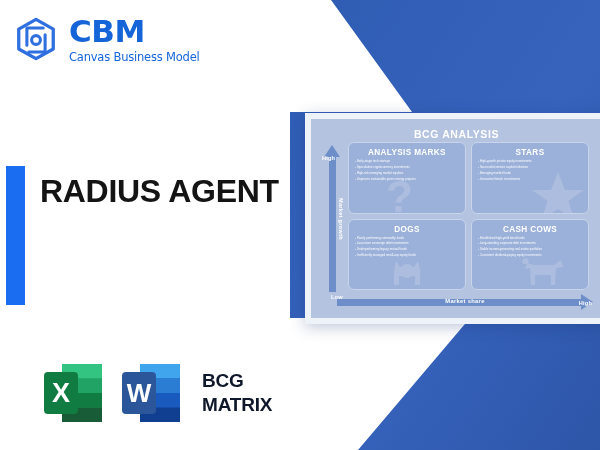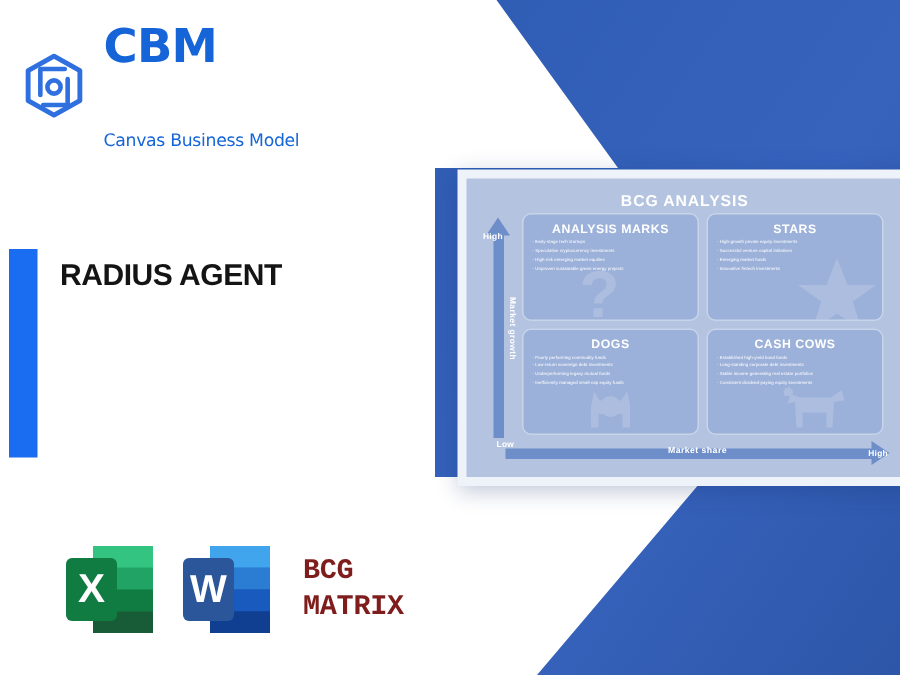--- a/index.html
+++ b/index.html
@@ -16,45 +16,45 @@
 
   
   .accent-bar{
     position:absolute;left:6px;top:166px;width:19px;height:139px;
     background:#1a6df0;
   }
 
   
   .logo-wrap{position:absolute;left:13px;top:16px;display:flex;align-items:center;gap:10px;}
   .logo-mark{width:46px;height:48px;flex:none;}
-  .logo-text{display:flex;flex-direction:column;justify-content:center;line-height:1;gap:36px;}
+  .logo-text{display:flex;flex-direction:column;justify-content:center;line-height:1;}
   .logo-title{
     font-size:31px;font-weight:bold;color:#1565d8;letter-spacing:-0.5px;
     font-family:"DejaVu Sans",sans-serif;
   }
   .logo-sub{
     font-size:11.5px;font-weight:normal;color:#1565d8;margin-top:5px;letter-spacing:-0.2px;
     font-family:"DejaVu Sans",sans-serif;
   }
 
   
   .headline{
     position:absolute;left:40px;top:172px;width:260px;
-    font-size:20px;font-weight:bold;color:#141414;line-height:1.2;
+    font-size:32px;font-weight:bold;color:#141414;line-height:1.2;
     letter-spacing:-0.3px;
   }
   .headline div{white-space:nowrap;}
 
   
   .footer{position:absolute;left:38px;top:358px;display:flex;align-items:center;}
   .ficon{width:72px;height:70px;flex:none;}
   .ficon.word{margin-left:6px;}
   .footer-label{
-    margin-left:14px;font-size:19px;font-weight:bold;color:#7f1d1d;
-    line-height:1.25;letter-spacing:-0.2px;font-family:Liberation Mono, monospace;
+    margin-left:14px;font-size:19px;font-weight:bold;color:#0f172a;
+    line-height:1.25;letter-spacing:-0.2px;
   }
 
   
   .card{
     position:absolute;left:305px;top:113px;width:303px;height:211px;
     background:#eef3fa;
     box-shadow:0 3px 14px rgba(20,50,110,.28);
     padding:6px;box-sizing:border-box;
   }
   .card-inner{

